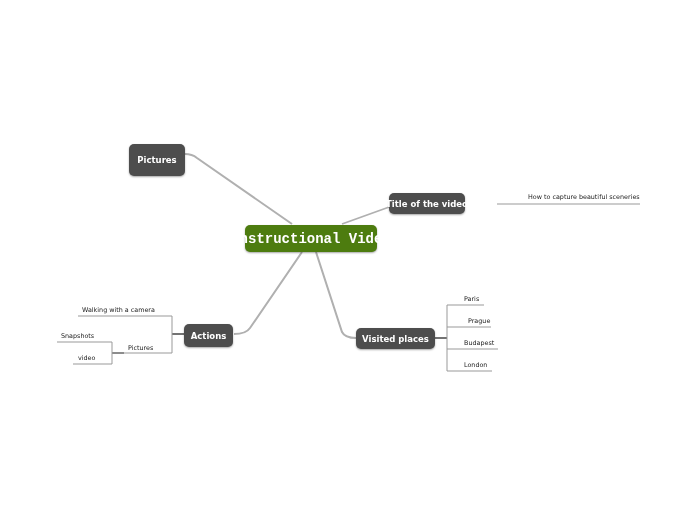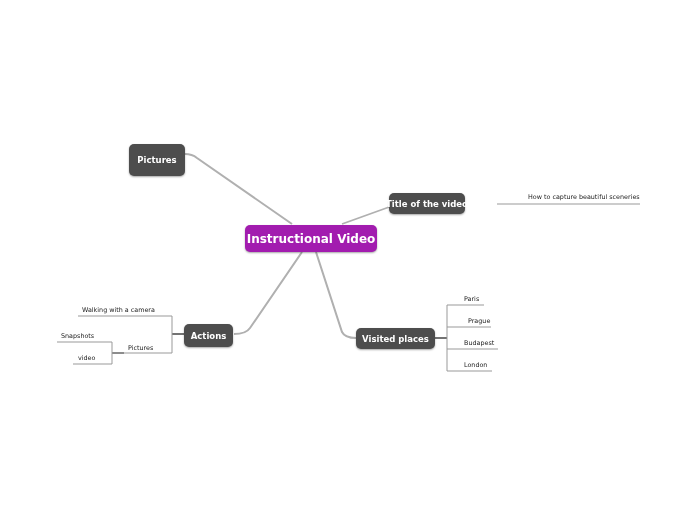--- a/index.html
+++ b/index.html
@@ -9,22 +9,23 @@
       font-family: "DejaVu Sans", sans-serif;
     }
     svg.links { position: absolute; left: 0; top: 0; width: 697px; height: 520px; }
     .node {
       position: absolute; box-sizing: border-box;
       display: flex; align-items: center; justify-content: center;
       color: #ffffff; font-weight: bold; white-space: nowrap;
       border-radius: 5px;
     }
     .node.main {
-      background: #a21caf; font-size: 12px;
+      background: #4d7c0f; font-size: 14px;
       box-shadow: 0 1px 2px rgba(0,0,0,0.35);
+      font-family: Liberation Mono, monospace;
     }
     .node.topic {
       background: #4d4d4d; font-size: 8.5px;
       box-shadow: 0 1px 2px rgba(0,0,0,0.35);
     }
     .leaf {
       position: absolute; font-size: 6.4px; color: #222222; white-space: nowrap;
       line-height: 8px;
     }
   </style>

